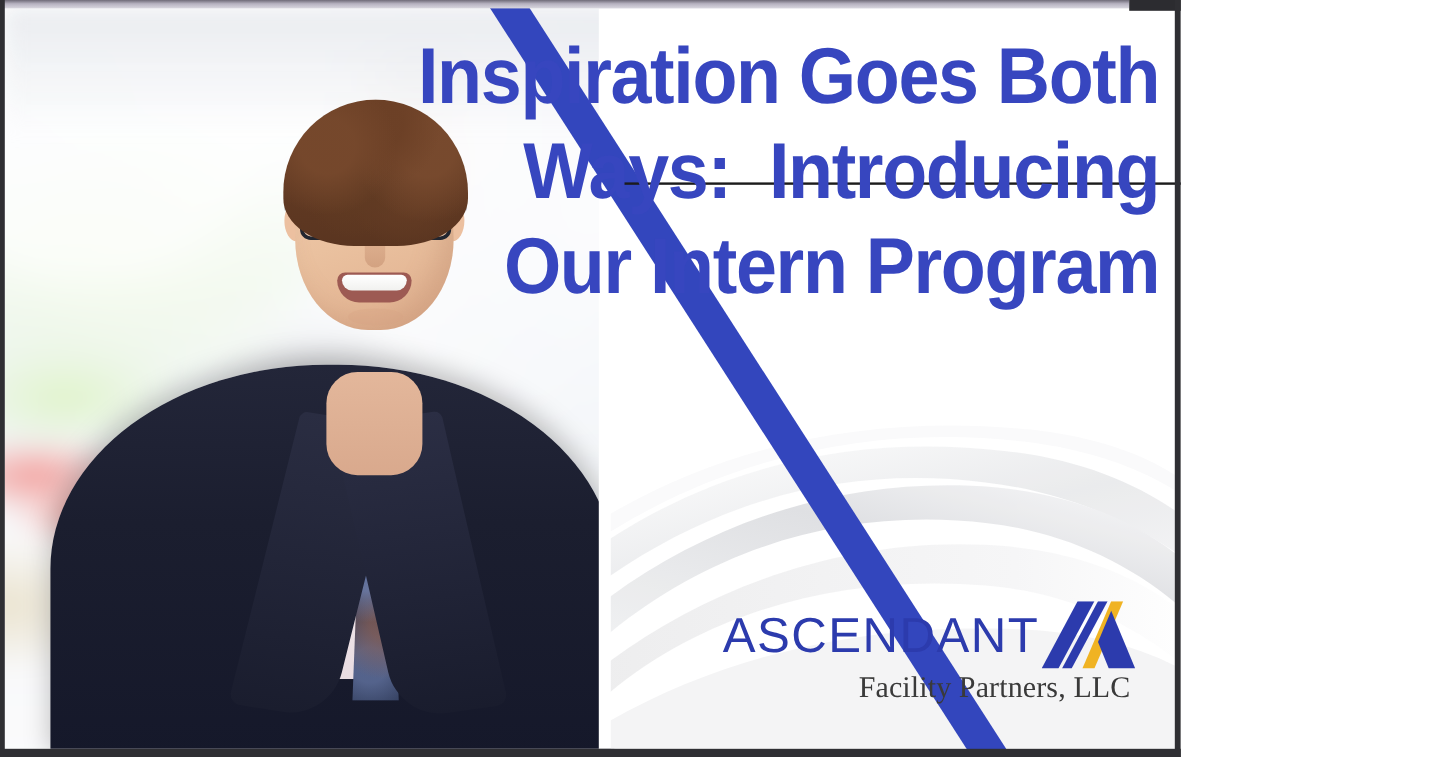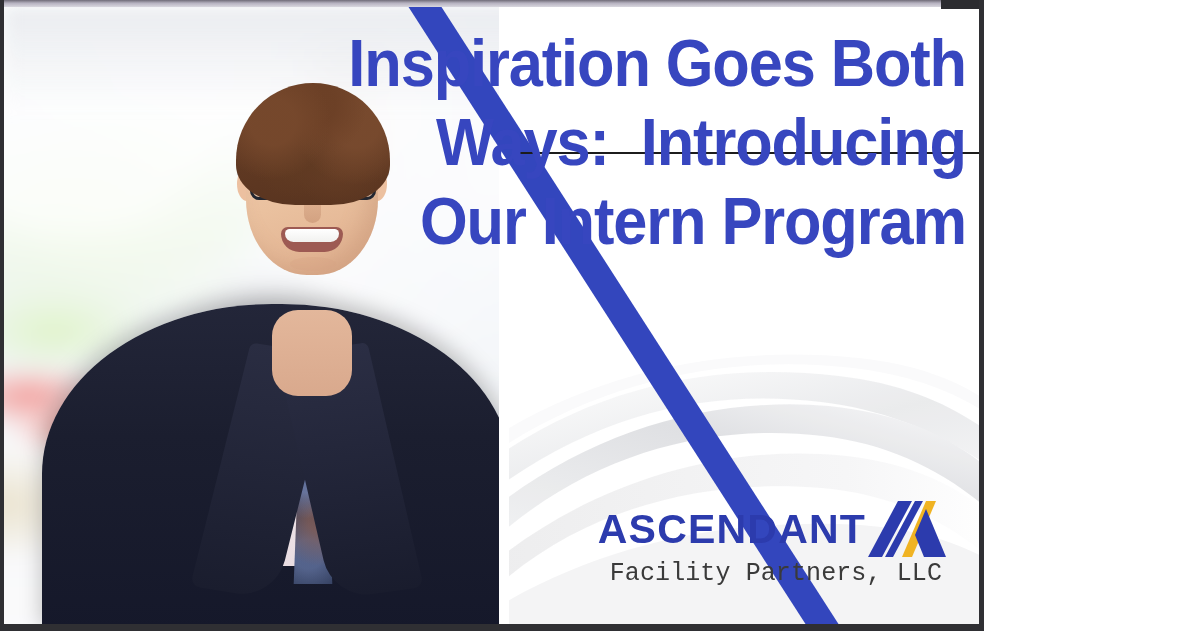--- a/index.html
+++ b/index.html
@@ -249,29 +249,29 @@
   .logo{
     position:absolute; right:38px; bottom:42px;
     z-index:45; text-align:right;
   }
   .logo-top{
     display:flex; align-items:center; justify-content:flex-end; gap:2px;
   }
   .logo-word{
     color:#2c3bad;
     font-family:"Liberation Sans", sans-serif;
-    font-weight:bold;
+    font-weight:normal;
     font-size:41px;
     letter-spacing:1.2px;
     line-height:44px;
   }
   .logo-mark{ display:block; }
   .logo-sub{
     color:#3a3a3a;
-    font-family:Liberation Mono, monospace;
+    font-family:Liberation Serif, serif;
     font-size:25px;
     line-height:30px;
     margin-top:2px;
     margin-right:4px;
     letter-spacing:.1px;
   }
 </style>
 </head>
 <body>
 

